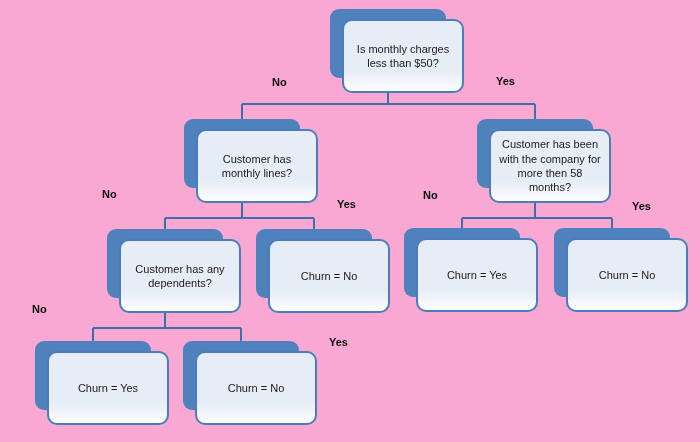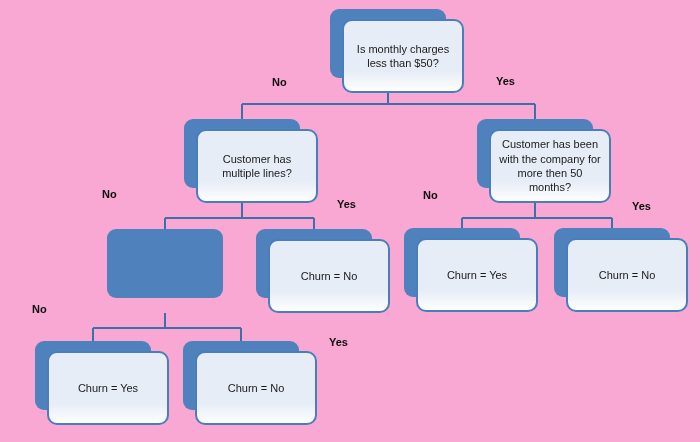--- a/index.html
+++ b/index.html
@@ -41,30 +41,31 @@
     <path d="M165 313 V328 M93 328 H241 M93 328 V341 M241 328 V341"></path>
   </svg>
 
   <div class="node" style="left:330px; top:9px;">
     <div class="shadow"></div>
     <div class="face">Is monthly charges less than $50?</div>
   </div>
 
   <div class="node" style="left:184px; top:119px;">
     <div class="shadow"></div>
-    <div class="face">Customer has multiple lines?</div>
+    <div class="face">Customer has monthly lines?</div>
   </div>
 
   <div class="node" style="left:477px; top:119px;">
     <div class="shadow"></div>
-    <div class="face">Customer has been with the company for more then 50 months?</div>
+    <div class="face">Customer has been with the company for more then 58 months?</div>
   </div>
 
   <div class="node" style="left:107px; top:229px;">
     <div class="shadow"></div>
+    <div class="face">Customer has any dependents?</div>
   </div>
 
   <div class="node" style="left:256px; top:229px;">
     <div class="shadow"></div>
     <div class="face">Churn = No</div>
   </div>
 
   <div class="node" style="left:404px; top:228px;">
     <div class="shadow"></div>
     <div class="face">Churn = Yes</div>

